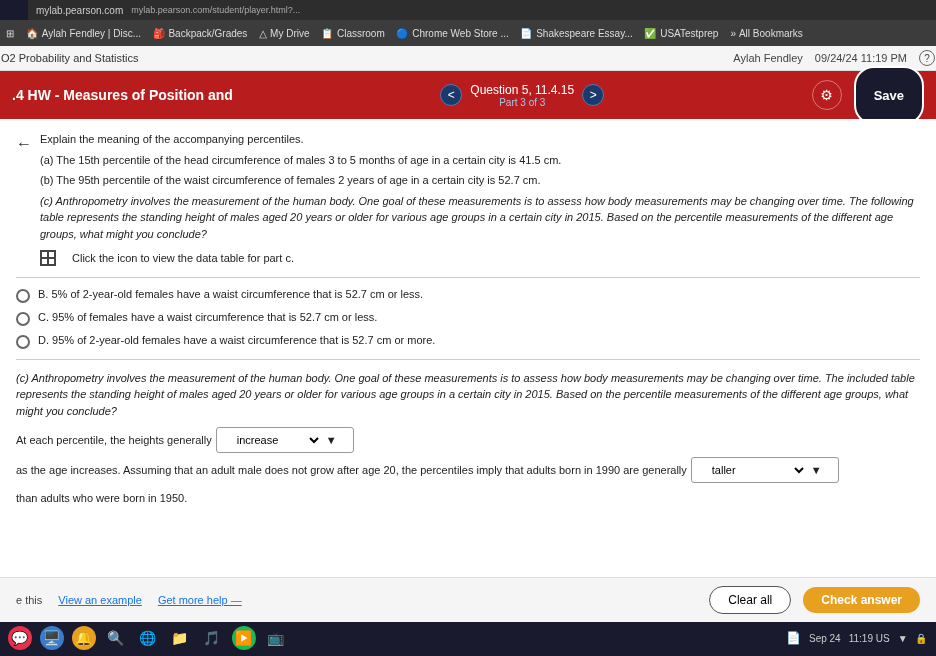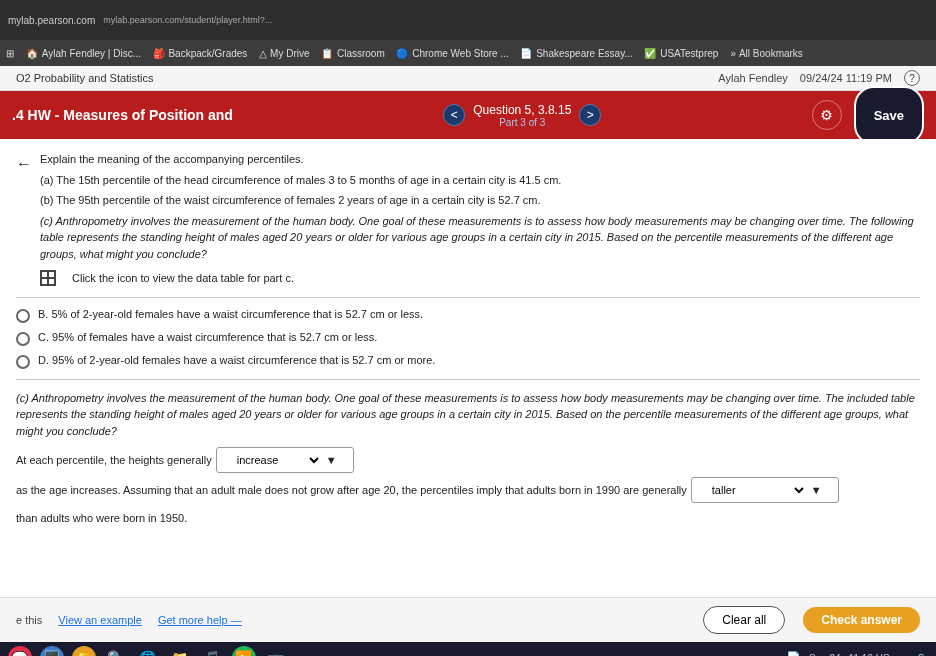--- a/index.html
+++ b/index.html
@@ -1,26 +1,27 @@
 <!DOCTYPE html>
 <html><head>
   <meta charset="utf-8">
   <style>
     * { box-sizing: border-box; margin: 0; padding: 0; }
     body { font-family: Arial, sans-serif; background: #1a1a2e; width: 936px; height: 656px; overflow: hidden; font-size: 12px; }
 
     
     .browser-bar {
       background: #2d2d2d;
-      height: 40px;
+      height: 20px;
       display: flex;
       align-items: center;
       padding: 0 8px;
       font-size: 10px;
       color: #ccc;
+      margin-left: 28px;
     }
 
     
     .bookmarks-bar {
       background: #3c3c3c;
       height: 26px;
       display: flex;
       align-items: center;
       padding: 0 6px;
       gap: 12px;
@@ -41,21 +42,21 @@
       background: #f0f0f0;
       height: calc(656px - 22px - 26px - 32px);
       display: flex;
       flex-direction: column;
     }
 
     
     .top-header {
       background: #f5f5f5;
       border-bottom: 1px solid #ddd;
-      padding: 4px 16px;
+      padding: 4px 1px;
       display: flex;
       align-items: center;
       justify-content: space-between;
       font-size: 11px;
       color: #444;
     }
 
     
     .assignment-header {
       background: #b91c1c;
@@ -242,21 +243,21 @@
       color: #444;
     }
     .link-text {
       color: #1a73e8;
       cursor: pointer;
       text-decoration: underline;
     }
     .bottom-right {
       display: flex;
       align-items: center;
-      gap: 18px;
+      gap: 12px;
       justify-content: space-between;
     }
     .clear-btn {
       border: 1px solid #555;
       background: white;
       border-radius: 20px;
       padding: 6px 18px;
       font-size: 12px;
       cursor: pointer;
     }
@@ -351,21 +352,21 @@
       <span style="border:1px solid #666; border-radius:50%; width:16px; height:16px; display:inline-flex; align-items:center; justify-content:center; font-size:10px; cursor:pointer;">?</span>
     </div>
   </div>
 
   <div class="assignment-header">
     <div class="assignment-title">.4 HW - Measures of Position and</div>
 
     <div class="question-nav">
       <button class="question-nav-btn">&lt;</button>
       <div class="question-info">
-        <div style="font-size:12px;">Question 5, 3.8.15</div>
+        <div style="font-size:12px;">Question 5, 11.4.15</div>
         <div class="part">Part 3 of 3</div>
       </div>
       <button class="question-nav-btn">&gt;</button>
     </div>
 
 
     <div class="header-right">
       <button class="gear-btn">⚙</button>
       <button class="save-btn">Save</button>
     </div>

